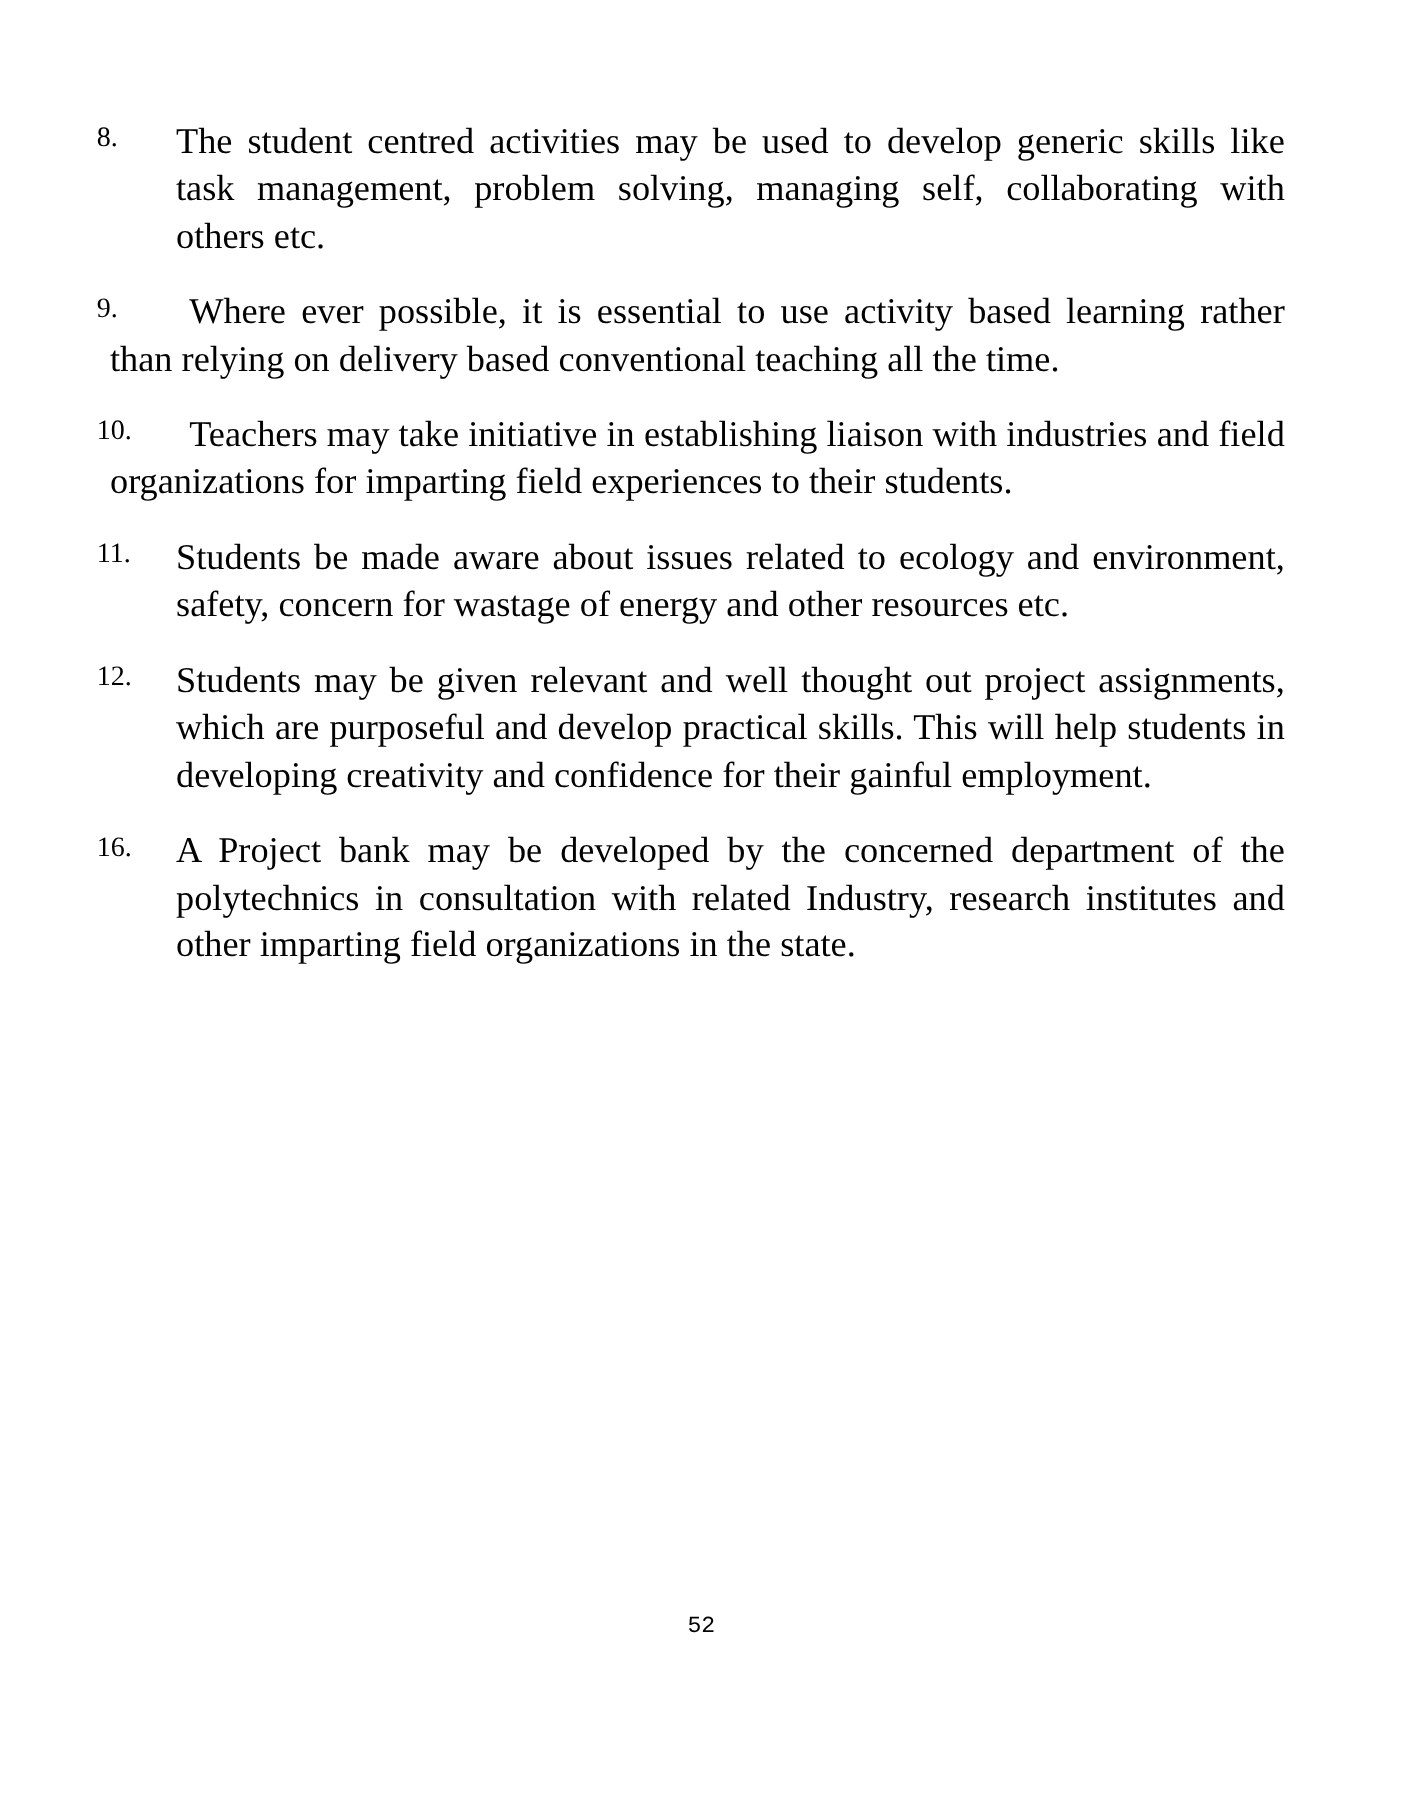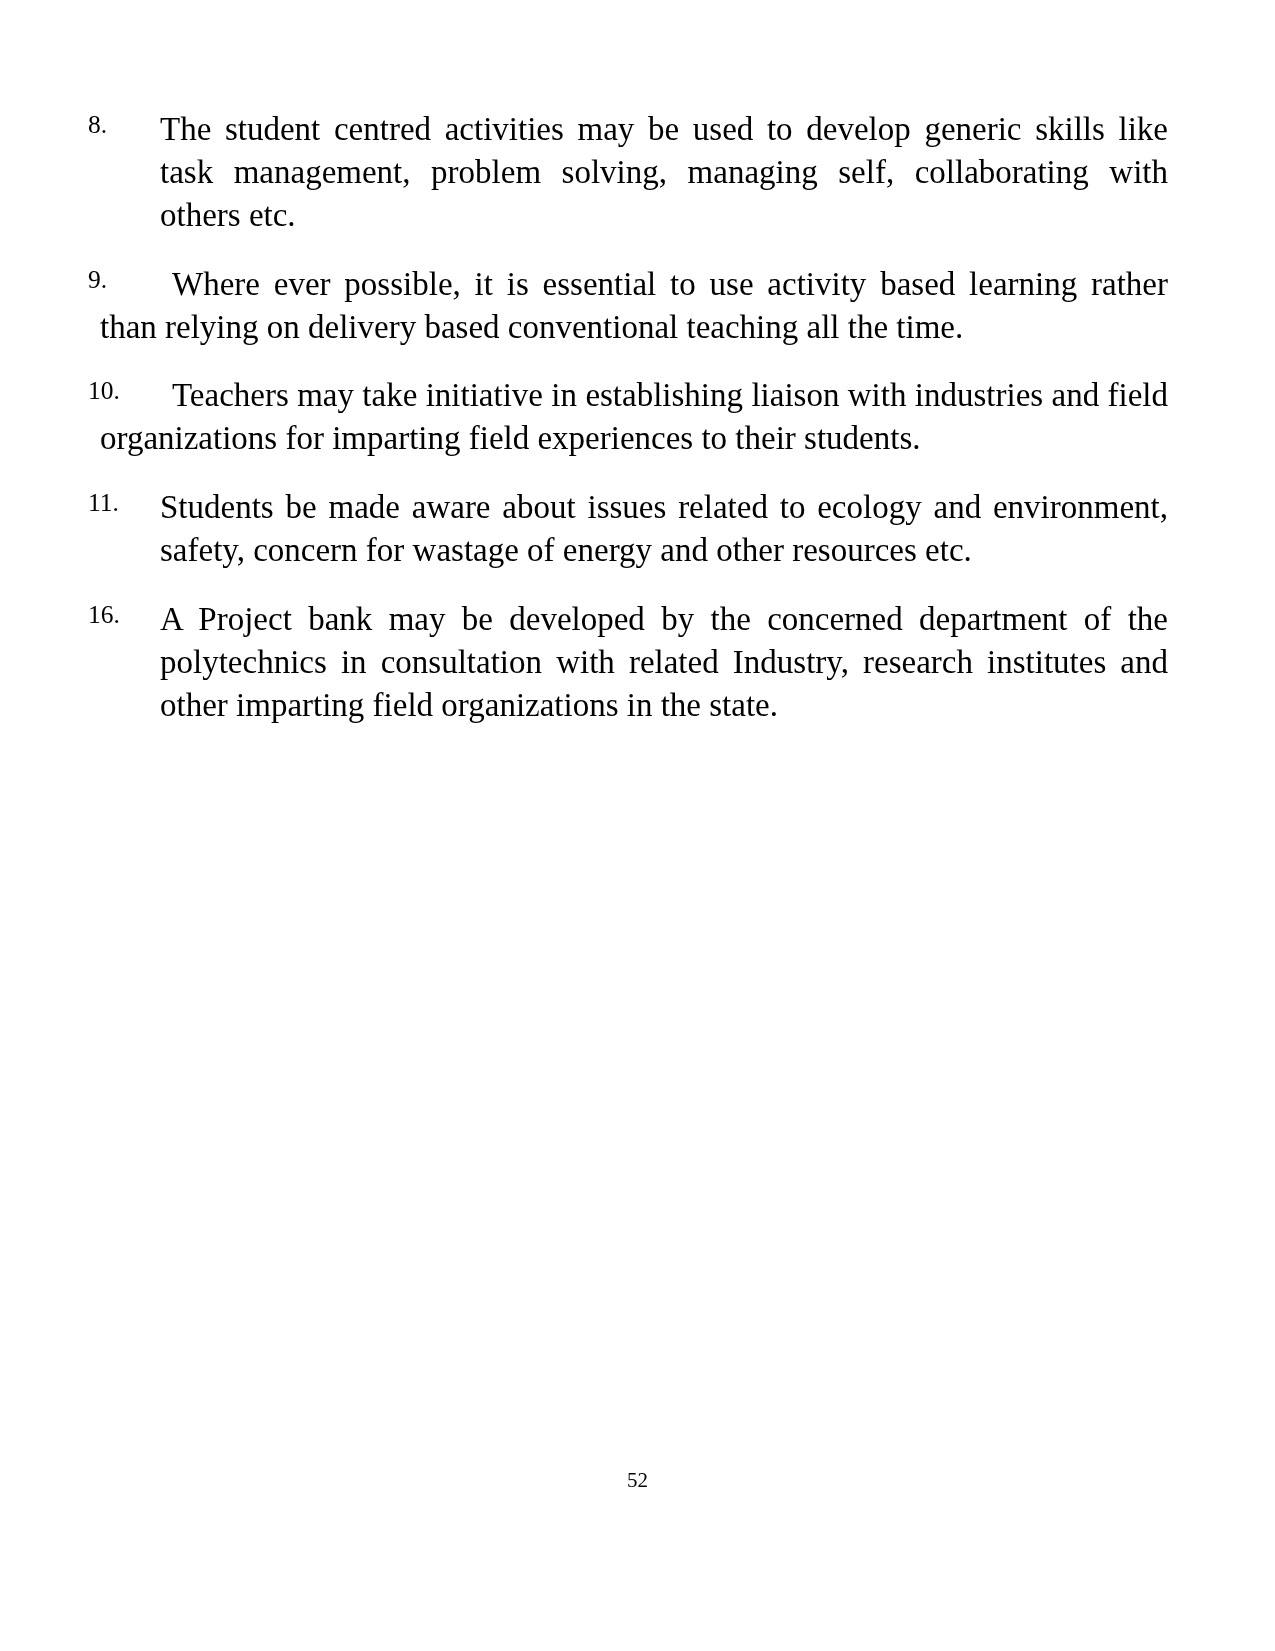--- a/index.html
+++ b/index.html
@@ -53,21 +53,21 @@
     margin-left: 12px;
     text-indent: 72px;
   }
 
   .page-number {
     position: absolute;
     left: 0;
     right: 0;
     top: 1468px;
     text-align: center;
-    font-family: Liberation Serif, serif;
+    font-family: Liberation Mono, monospace;
     font-size: 21px;
     color: #000000;
   }
 </style>
 </head>
 <body>
 
 <div class="page">
 
   <div class="content">
@@ -85,20 +85,24 @@
     <div class="item flush-wrap">
       <span class="item-number">10.</span>
       <div class="item-body">Teachers may take initiative in establishing liaison with industries and field       organizations         for imparting field experiences to their students.</div>
     </div>
 
     <div class="item">
       <span class="item-number">11.</span>
       <div class="item-body">Students be made aware about issues related to ecology and environment, safety, concern for wastage of energy and other resources etc.</div>
     </div>
 
+    <div class="item">
+      <span class="item-number">12.</span>
+      <div class="item-body">Students may be given relevant and well thought out project assignments, which are purposeful and develop practical skills. This will help students in developing creativity and confidence for their gainful employment.</div>
+    </div>
 
     <div class="item">
       <span class="item-number">16.</span>
       <div class="item-body">A Project bank may be developed by the concerned department of the polytechnics in consultation with related Industry, research institutes and other imparting field organizations in the state.</div>
     </div>
 
   </div>
 
   <div class="page-number">52</div>
 

